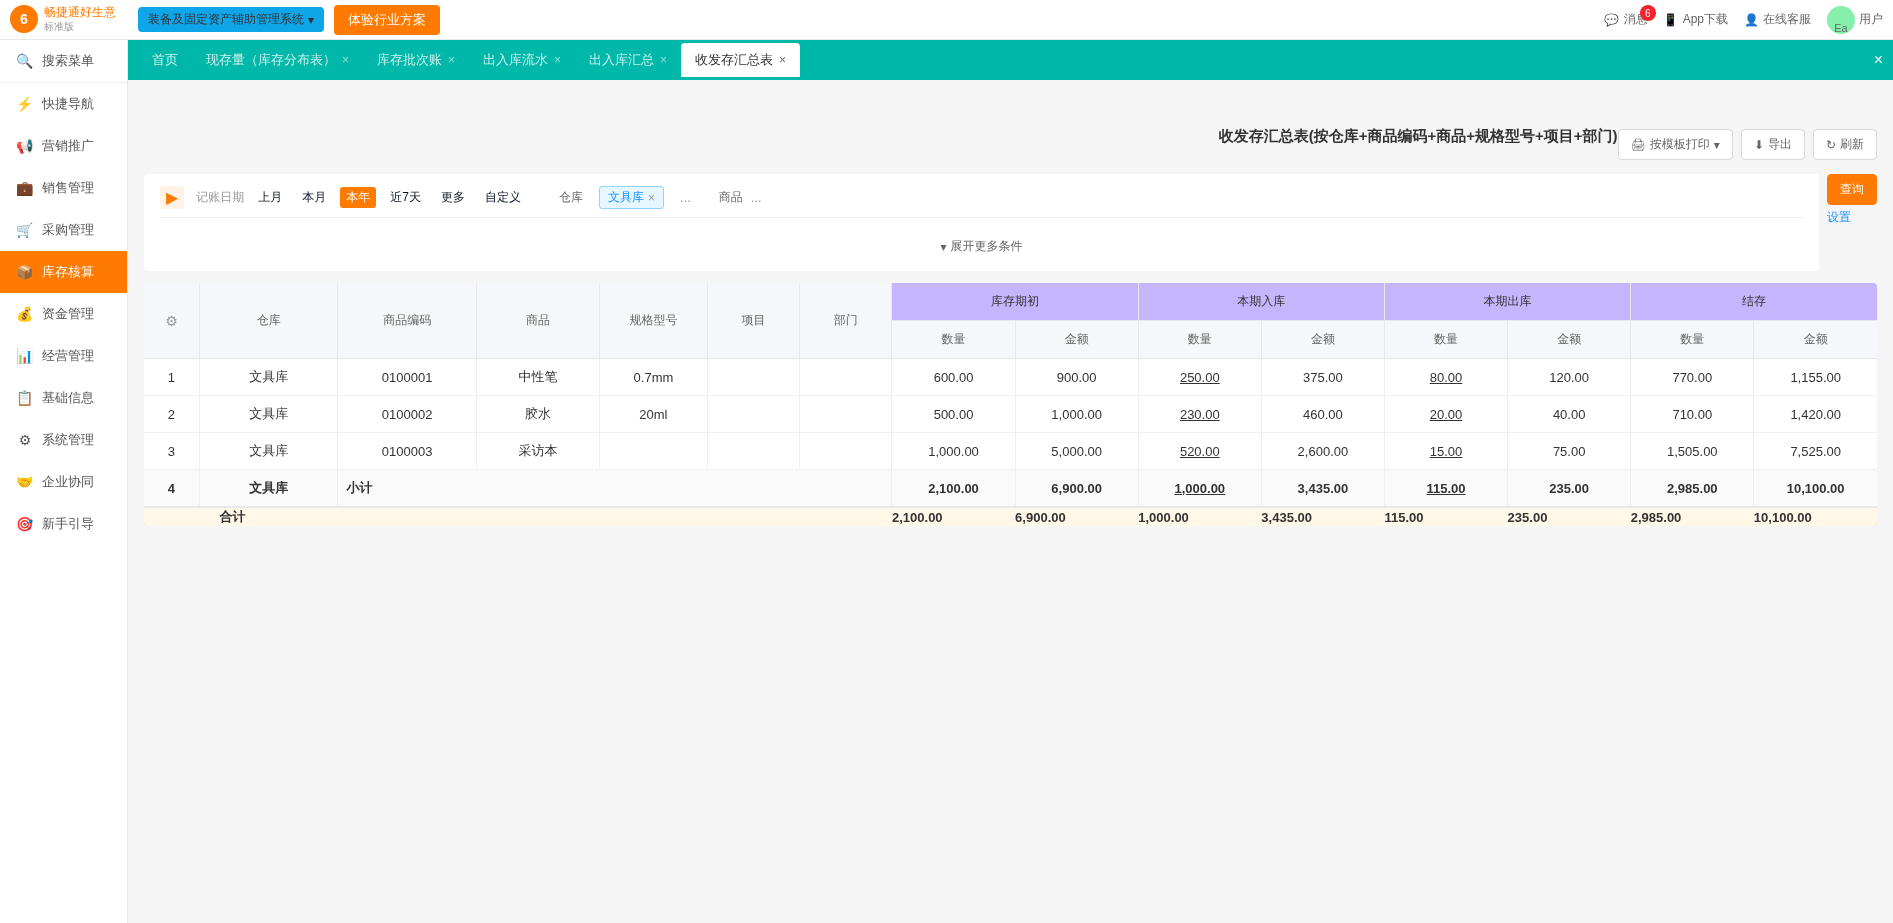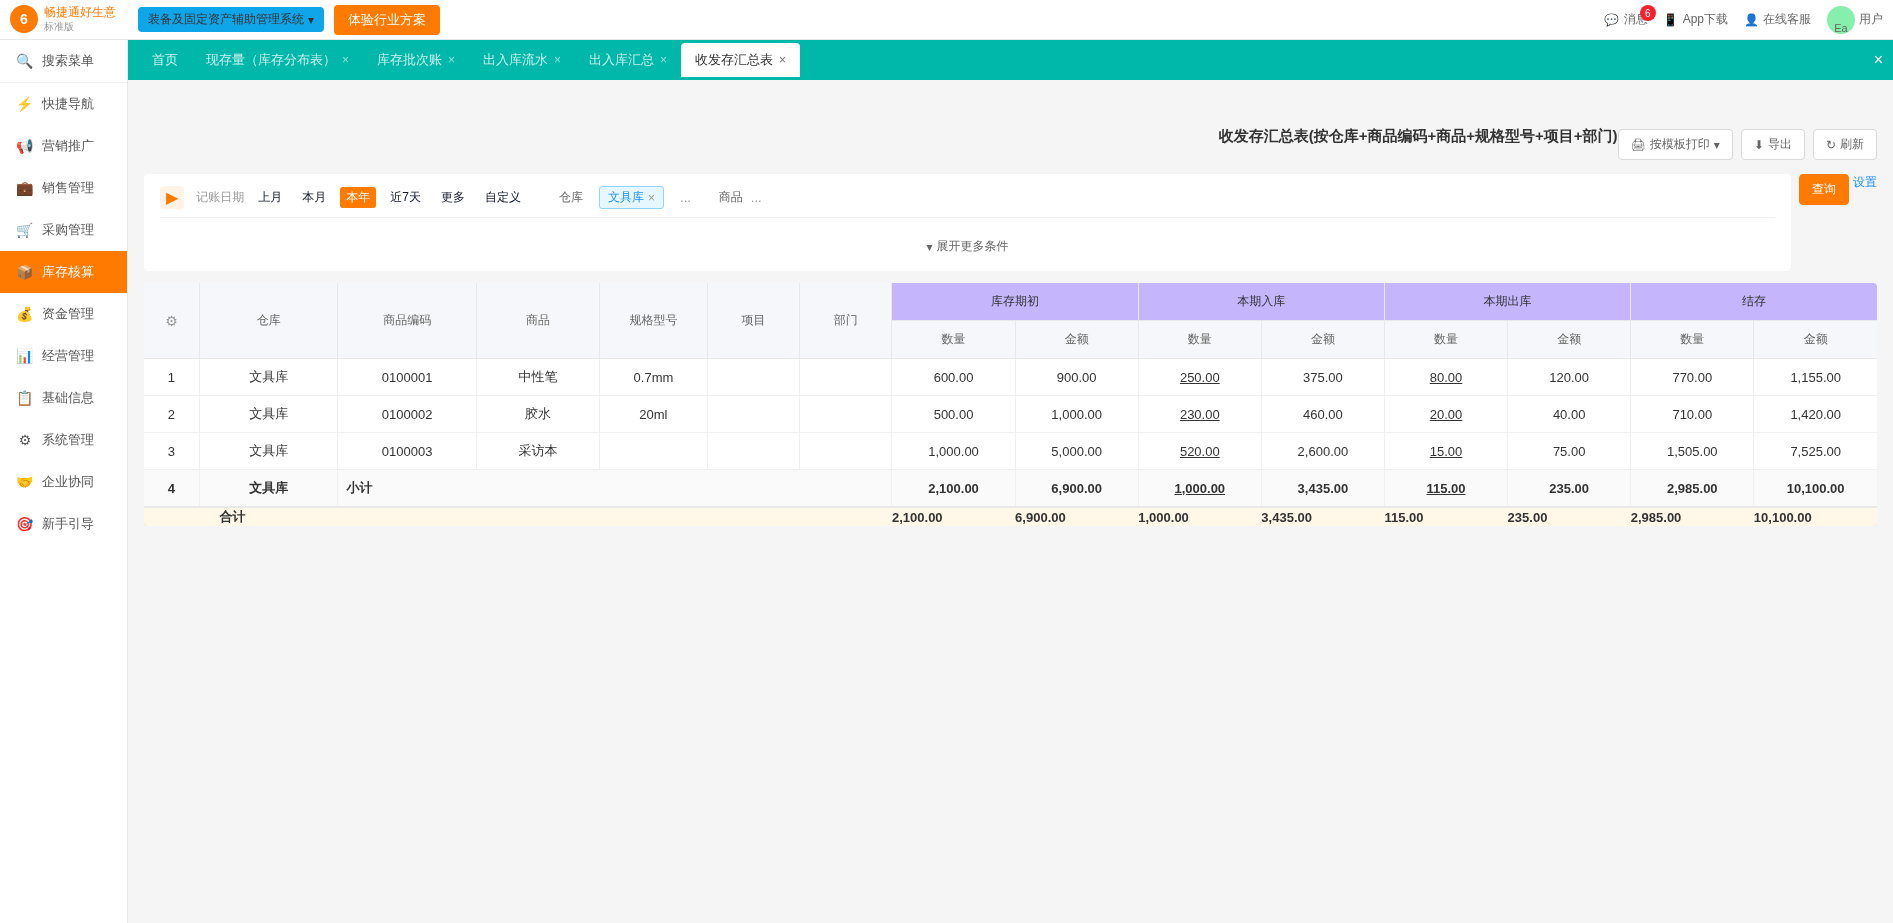--- a/index.html
+++ b/index.html
@@ -255,21 +255,21 @@
               </div>
             </div>
 
             <div style="margin-top:8px; border-top:1px solid #f0f0f0; padding-top:8px;">
               <div class="expand-btn">
                 <span>▾</span>
                 <span>展开更多条件</span>
               </div>
             </div>
           </div>
-          <div style="display:flex; flex-direction:row; gap:4px;">
+          <div style="display:flex; flex-direction:column; gap:4px;">
             <button class="action-btn query-btn">查询</button>
             <span class="settings-link">设置</span>
           </div>
         </div>
 
         <div class="table-container">
           <table>
             <thead>
               <tr>
                 <th rowspan="2" style="width:36px;">

